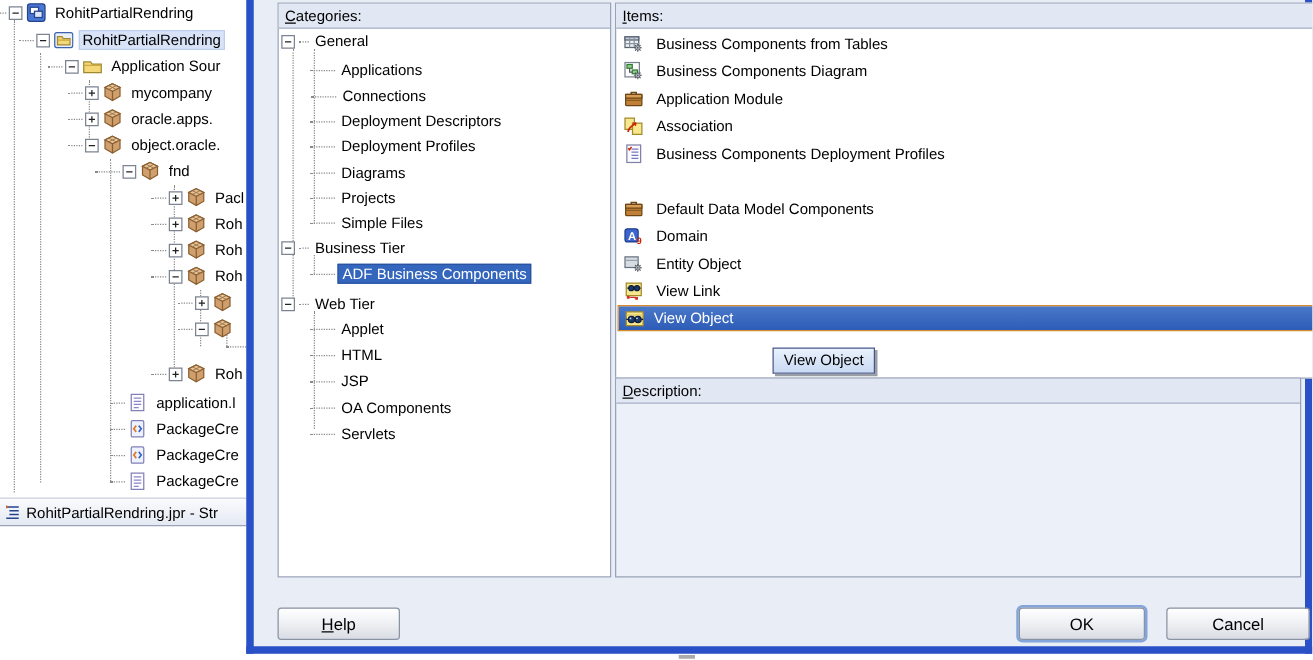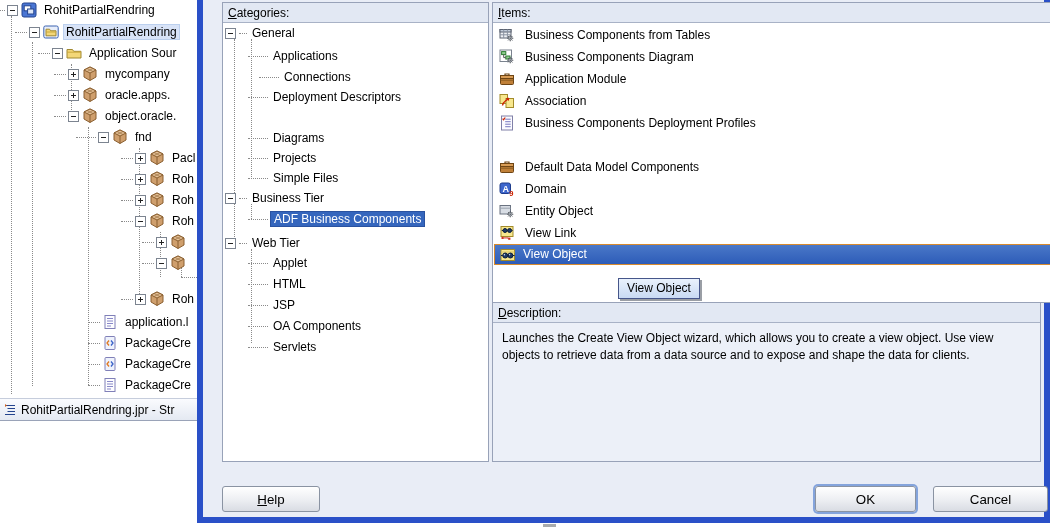--- a/index.html
+++ b/index.html
@@ -330,27 +330,31 @@
 
       <div class="row" style="left:2px;top:0px">
         <span class="ebox"></span>
               <span class="dash" style="width:8px"></span>
         <span class="lbl">General</span>
       </div>
       <div class="row" style="left:25px;top:23px">
         <span class="dash" style="width:20px"></span>
               <span class="lbl">Applications</span>
       </div>
-      <div class="row" style="left:36px;top:44px">
+      <div class="row" style="left:26px;top:44px">
         <span class="dash" style="width:20px"></span>
               <span class="lbl">Connections</span>
       </div>
       <div class="row" style="left:25px;top:64px">
         <span class="dash" style="width:20px"></span>
               <span class="lbl">Deployment Descriptors</span>
+      </div>
+      <div class="row" style="left:25px;top:84px">
+        <span class="dash" style="width:20px"></span>
+              <span class="lbl">Deployment Profiles</span>
       </div>
       <div class="row" style="left:25px;top:105px">
         <span class="dash" style="width:20px"></span>
               <span class="lbl">Diagrams</span>
       </div>
       <div class="row" style="left:25px;top:125px">
         <span class="dash" style="width:20px"></span>
               <span class="lbl">Projects</span>
       </div>
       <div class="row" style="left:25px;top:145px">
@@ -456,21 +460,20 @@
                 <use href="#s-noteglasses"></use>
               </svg>
         <span class="lbl">View Object</span>
       </div>
     </div>
   </div>
 
   <div class="panel" id="desc-panel" style="left:289px;top:302px;width:549px;height:160px">
     <div class="phead uf">Description:</div>
     <div id="desc-body">
-      <div class="p1">Launches the Create View Object wizard, which allows you to create a view object. Use view objects to retrieve data from a data source and to expose and shape the data for clients.</div>
     </div>
   </div>
 
   <div id="tooltip">View Object</div>
 
   <button class="btn default" style="left:612px;top:486px;width:101px">OK</button>
   <button class="btn uf" style="left:19px;top:486px;width:98px">Help</button>
   <button class="btn" style="left:730px;top:486px;width:115px">Cancel</button>
  </div>
 </div>

